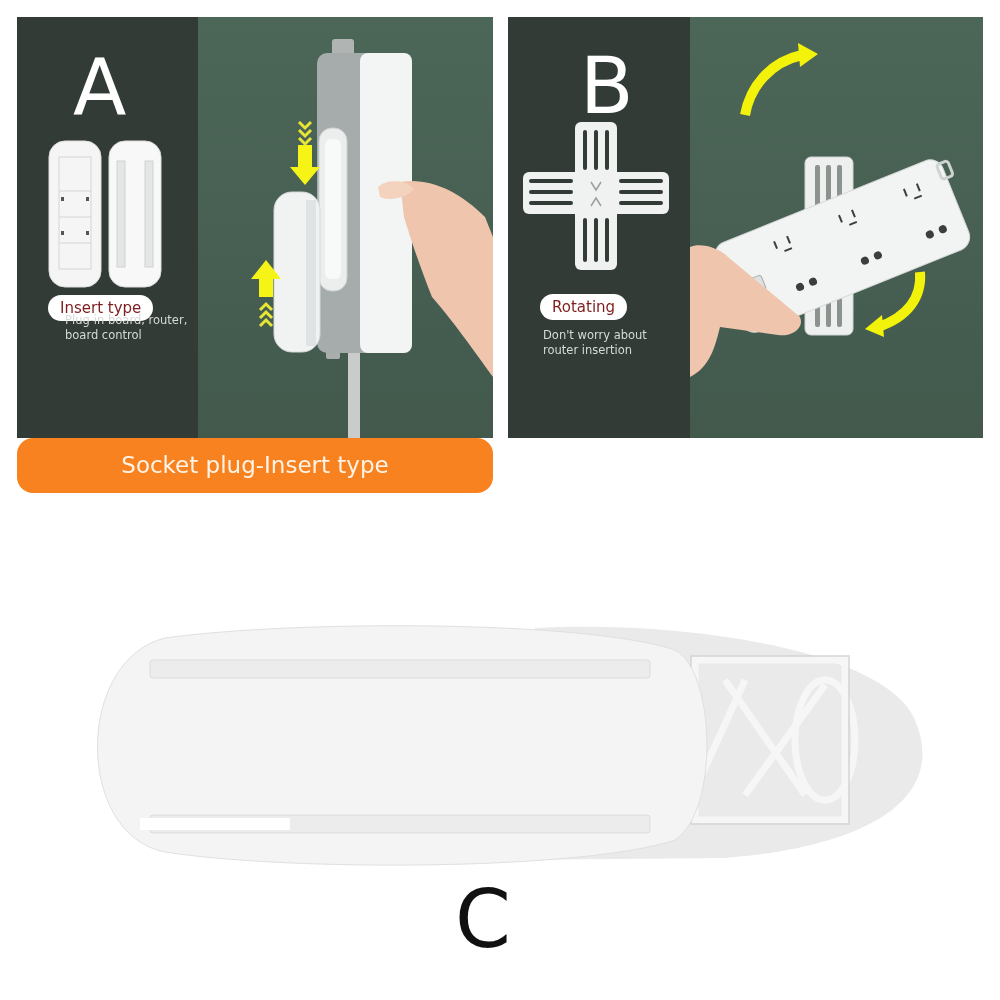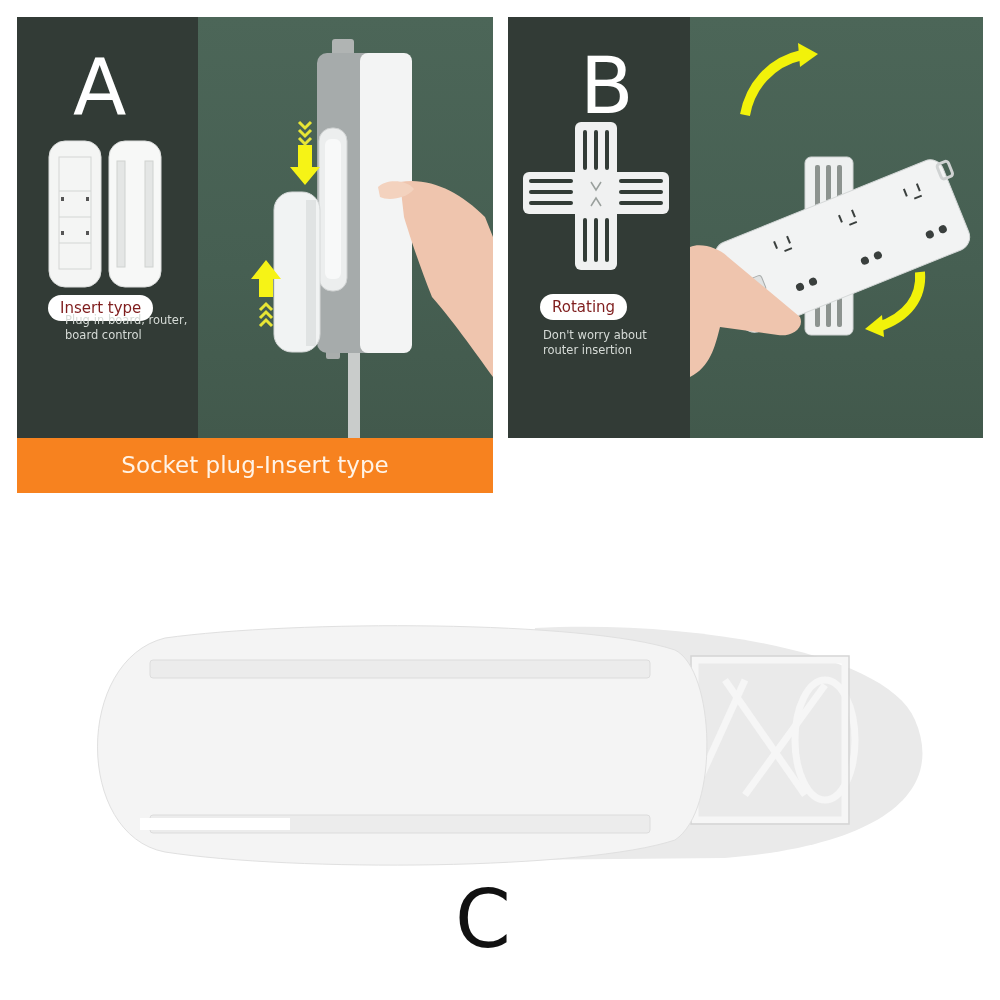--- a/index.html
+++ b/index.html
@@ -15,21 +15,21 @@
   .panel-b .green{left:182px;right:0;}
   .big-letter{position:absolute;color:#ffffff;font-family:"DejaVu Sans",sans-serif;font-size:78px;line-height:1;font-weight:normal;}
   .panel-a .big-letter{left:56px;top:32px;}
   .panel-b .big-letter{left:72px;top:30px;}
   .pill{position:absolute;background:#ffffff;border-radius:14px;height:26px;line-height:26px;padding:0 12px;color:#7f1d1d;font-size:15px;font-family:"DejaVu Sans",sans-serif;}
   .panel-a .pill{left:31px;top:278px;}
   .panel-b .pill{left:32px;top:277px;}
   .desc{position:absolute;color:#d6dbd7;font-size:11.5px;line-height:15px;font-family:"DejaVu Sans",sans-serif;}
   .panel-a .desc{left:25px;top:296px;margin-left:23px;}
   .panel-b .desc{left:35px;top:311px;}
-  .banner{position:absolute;left:0;bottom:0;width:100%;height:55px;background:#f7821f;color:#fff3e6;font-size:23px;line-height:55px;text-align:center;font-family:"DejaVu Sans",sans-serif;}
+  .banner{position:absolute;left:0;bottom:0;width:100%;height:55px;background:#f7821f;color:#fff3e6;font-size:23px;line-height:55px;text-align:center;font-family:"DejaVu Sans",sans-serif;border-radius:16px;}
   .caption-c{position:absolute;left:455px;top:880px;font-size:80px;line-height:1;color:#111;font-family:"DejaVu Sans",sans-serif;}
   svg{position:absolute;}
 </style>
 </head>
 <body>
 
 <div class="panel panel-a">
   <div class="dark"></div>
   <div class="green"></div>
   <div class="big-letter">A</div>

